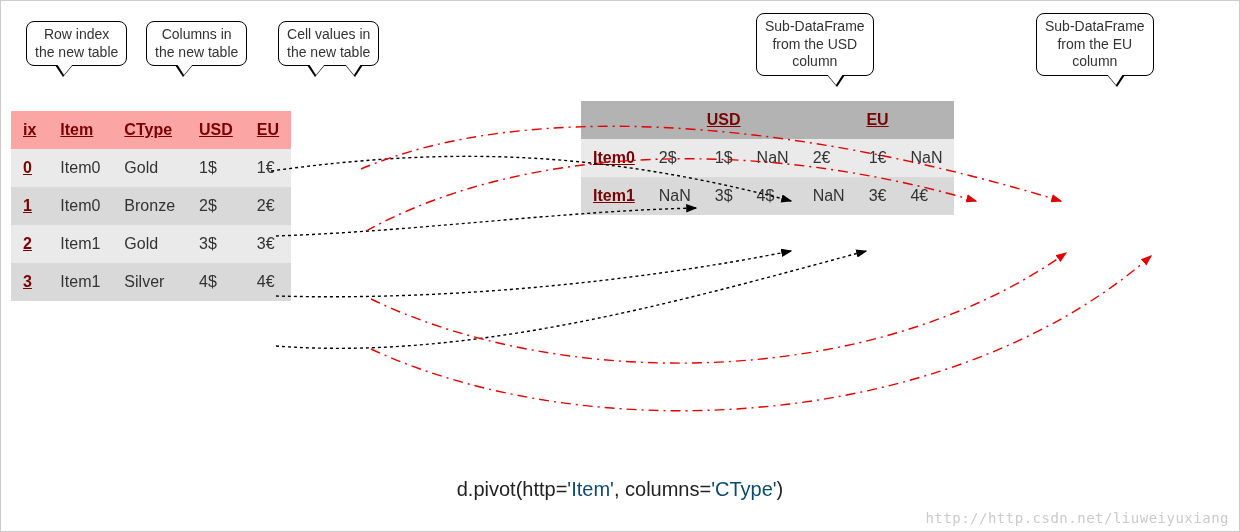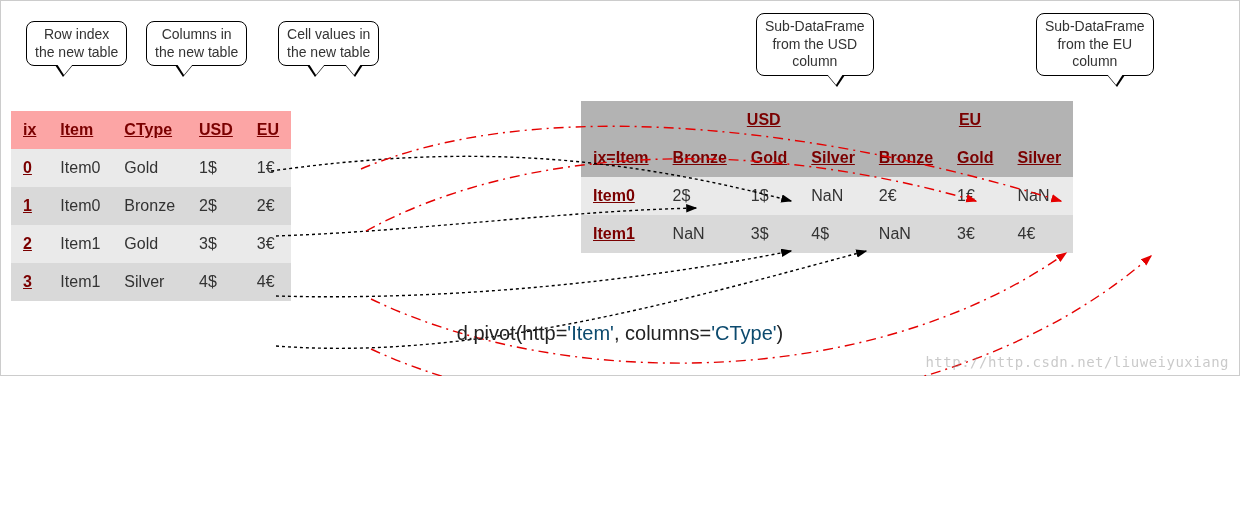--- a/index.html
+++ b/index.html
@@ -6,21 +6,21 @@
   body {
     margin: 0;
     font-family: Arial, Helvetica, sans-serif;
     font-size: 16px;
     color: #333;
     background: #fff;
   }
   .canvas {
     position: relative;
     width: 1240px;
-    height: 376px;
+    height: 532px;
     border: 1px solid #ccc;
     background: #fff;
   }
   .watermark {
     position: absolute;
     right: 10px;
     bottom: 5px;
     font-family: monospace;
     font-size: 14px;
     color: rgba(150,150,150,0.5);
@@ -192,29 +192,20 @@
     </tr>
   </tbody>
     </table>
 
   <table class="tbl-right" style="left:580px; top:100px;">
     <tbody>
         <tr class="toprow">
       <th></th>
       <th colspan="3"><span class="hlink">USD</span></th>
       <th colspan="3" class="group-sep"><span class="hlink">EU</span></th>
-    </tr>
-    <tr>
-      <th><span class="hlink">ix=Item</span></th>
-      <th><span class="hlink">Bronze</span></th>
-      <th><span class="hlink">Gold</span></th>
-      <th><span class="hlink">Silver</span></th>
-      <th class="group-sep"><span class="hlink">Bronze</span></th>
-      <th><span class="hlink">Gold</span></th>
-      <th><span class="hlink">Silver</span></th>
     </tr>
     <tr class="lite">
       <td class="idxcol"><span class="hlink">Item0</span></td>
       <td>2$</td>
       <td>1$</td>
       <td>NaN</td>
       <td class="group-sep">2€</td>
       <td>1€</td>
       <td>NaN</td>
     </tr>

